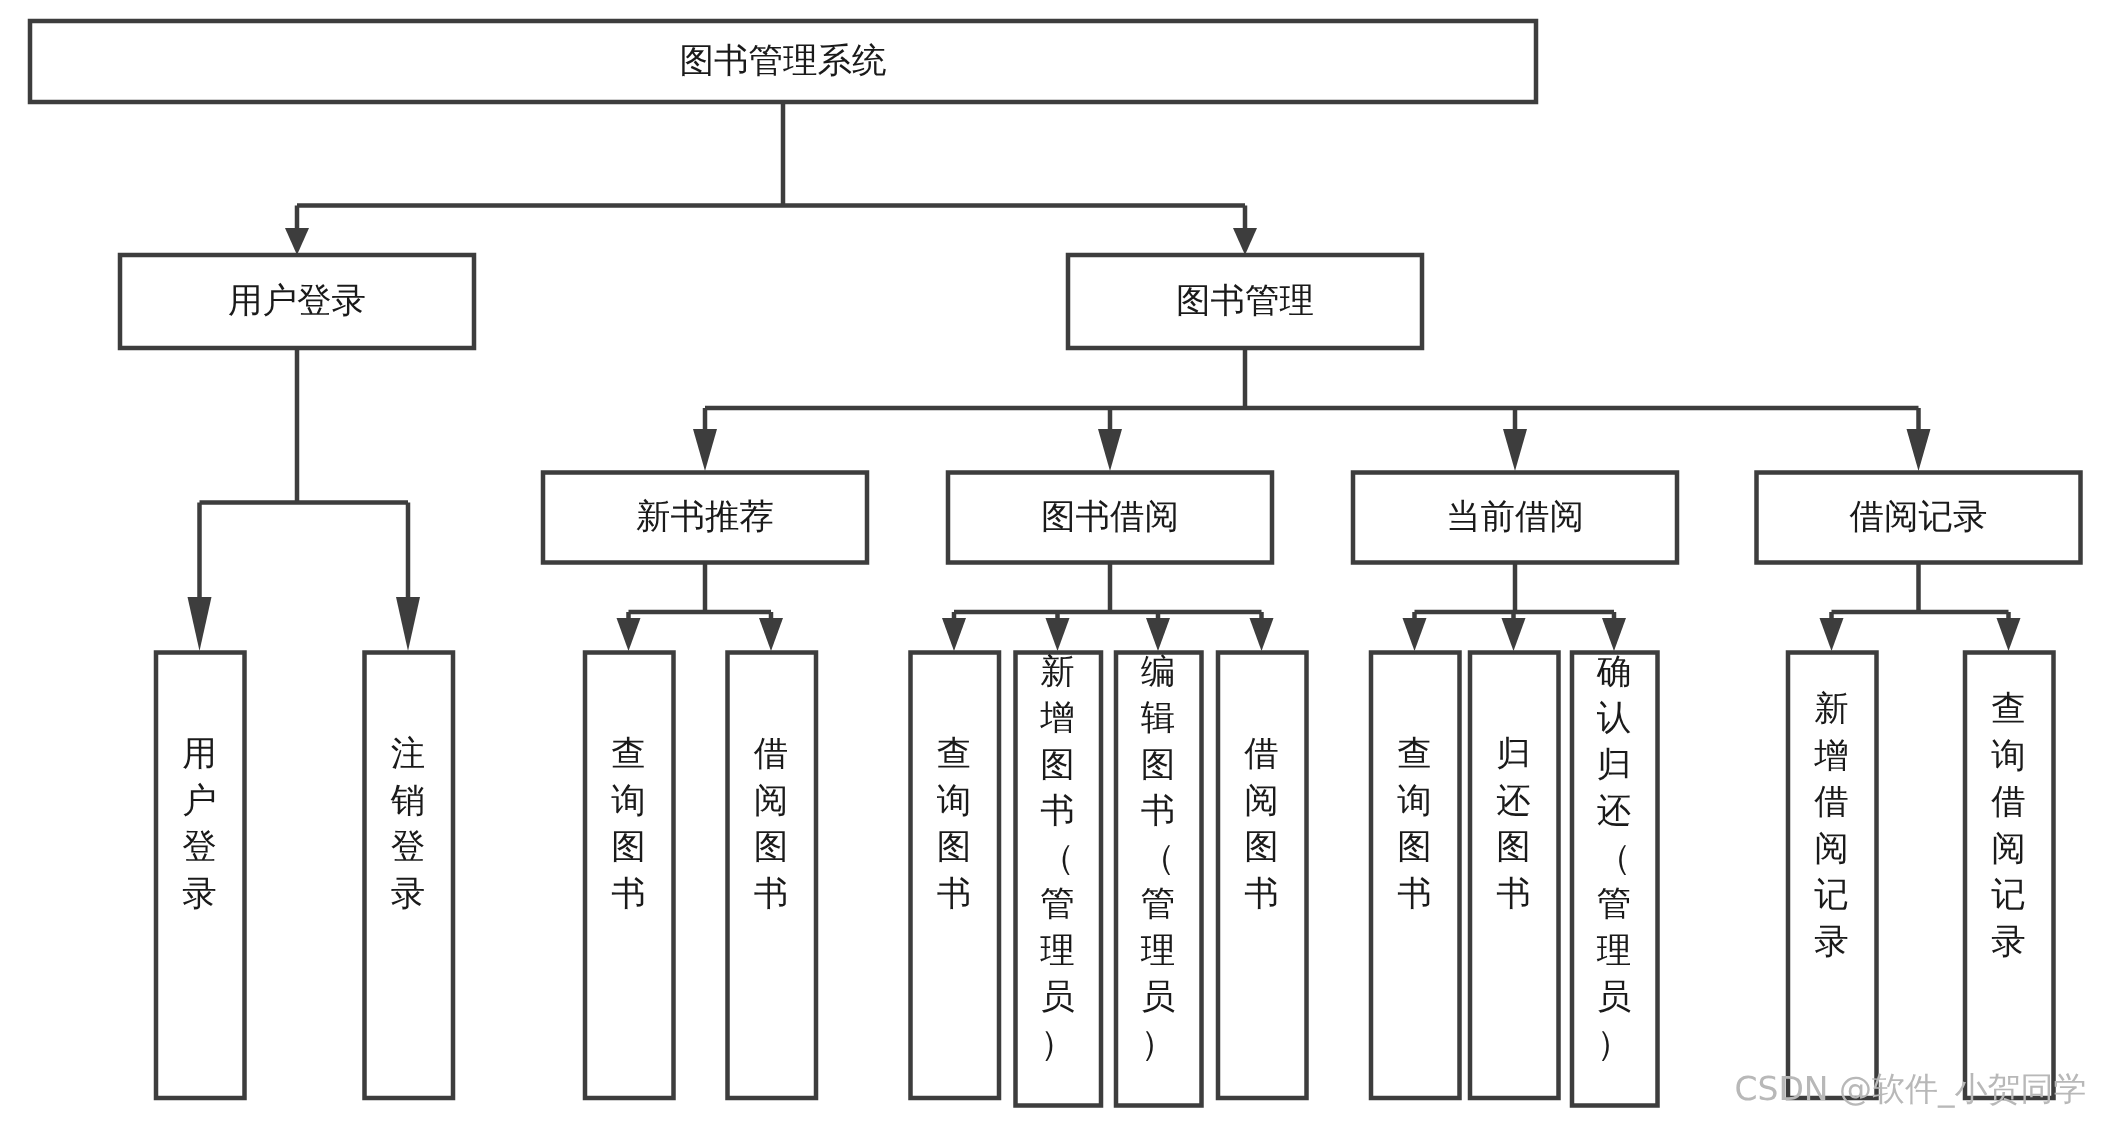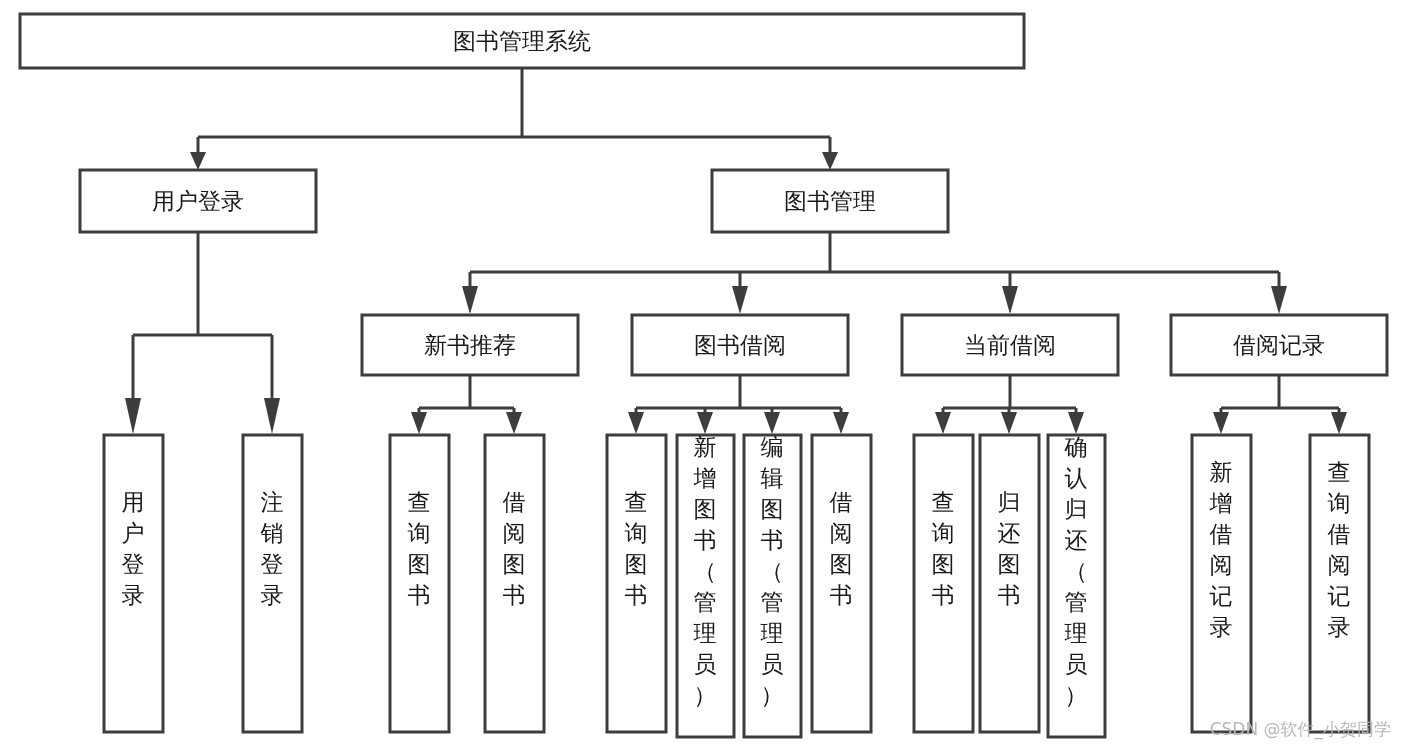--- a/index.html
+++ b/index.html
@@ -16,21 +16,21 @@
   }
   .node-label-vert{
     font-family:"DejaVu Sans","Liberation Sans",sans-serif;
     fill:#1a1a1a;font-size:23px;text-anchor:middle;
   }
   .edge{stroke:#3d3d3d;stroke-width:3;fill:none;}
   .arrow-head{fill:#3d3d3d;stroke:none;}
   .watermark{
     position:absolute;right:14px;bottom:6px;
     font-family:"DejaVu Sans","Liberation Sans",sans-serif;
-    font-size:17px;color:#b8b8b8;white-space:nowrap;user-select:none;
+    font-size:22px;color:#b8b8b8;white-space:nowrap;user-select:none;
   }
 </style>
 </head>
 <body>
 
 <div id="diagram-root">
 
   <svg class="diagram" viewBox="0 0 1405 747" xmlns="http://www.w3.org/2000/svg">
 
     <g>

